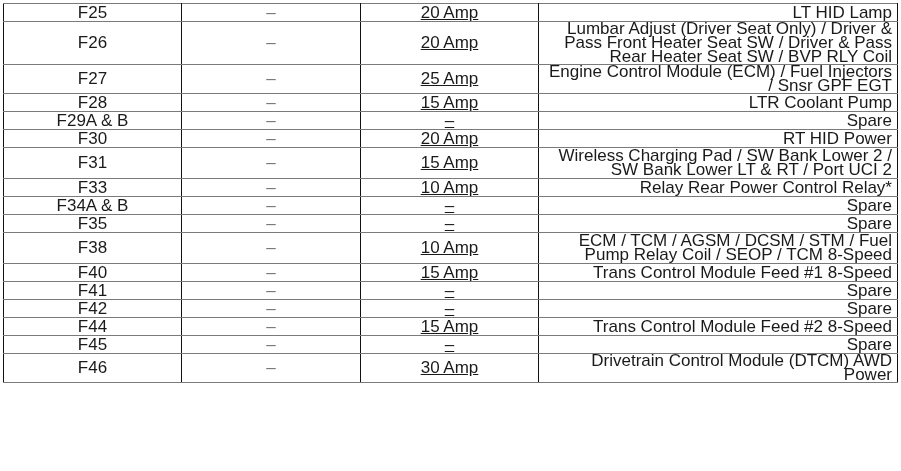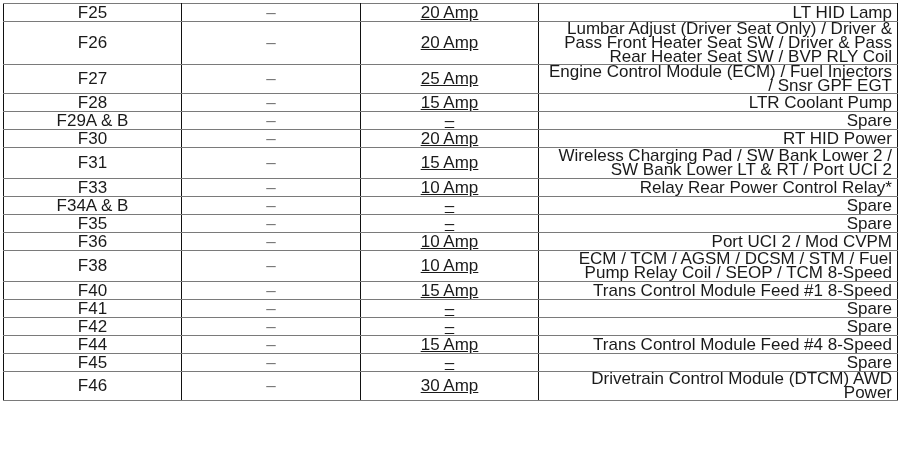--- a/index.html
+++ b/index.html
@@ -88,26 +88,20 @@
         <td class="c-relay">–</td>
         <td class="c-amp">–</td>
         <td class="c-desc">Spare</td>
       </tr>
       <tr>
         <td class="c-fuse">F35</td>
         <td class="c-relay">–</td>
         <td class="c-amp">–</td>
         <td class="c-desc">Spare</td>
       </tr>
-      <tr>
-        <td class="c-fuse">F36</td>
-        <td class="c-relay">–</td>
-        <td class="c-amp">10 Amp</td>
-        <td class="c-desc">Port UCI 2 / Mod CVPM</td>
-      </tr>
       <tr class="tall dark-top">
         <td class="c-fuse">F38</td>
         <td class="c-relay">–</td>
         <td class="c-amp">10 Amp</td>
         <td class="c-desc">ECM / TCM / AGSM / DCSM / STM / Fuel Pump Relay Coil / SEOP / TCM 8-Speed</td>
       </tr>
       <tr>
         <td class="c-fuse">F40</td>
         <td class="c-relay">–</td>
         <td class="c-amp">15 Amp</td>
@@ -122,21 +116,21 @@
       <tr>
         <td class="c-fuse">F42</td>
         <td class="c-relay">–</td>
         <td class="c-amp">–</td>
         <td class="c-desc">Spare</td>
       </tr>
       <tr class="dark-top">
         <td class="c-fuse">F44</td>
         <td class="c-relay">–</td>
         <td class="c-amp">15 Amp</td>
-        <td class="c-desc">Trans Control Module Feed #4 8-Speed</td>
+        <td class="c-desc">Trans Control Module Feed #2 8-Speed</td>
       </tr>
       <tr>
         <td class="c-fuse">F45</td>
         <td class="c-relay">–</td>
         <td class="c-amp">–</td>
         <td class="c-desc">Spare</td>
       </tr>
       <tr>
         <td class="c-fuse">F46</td>
         <td class="c-relay">–</td>

